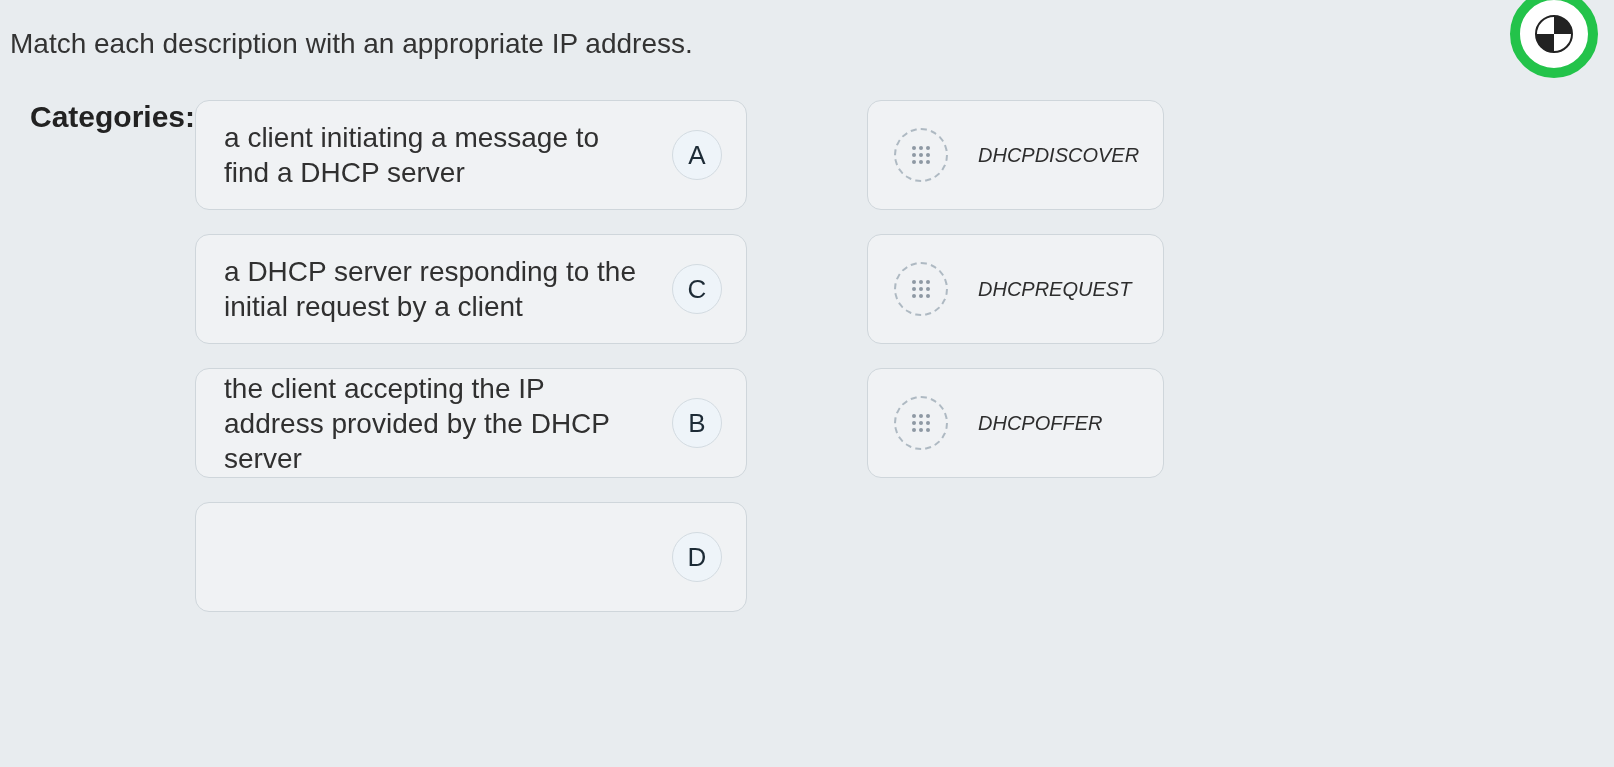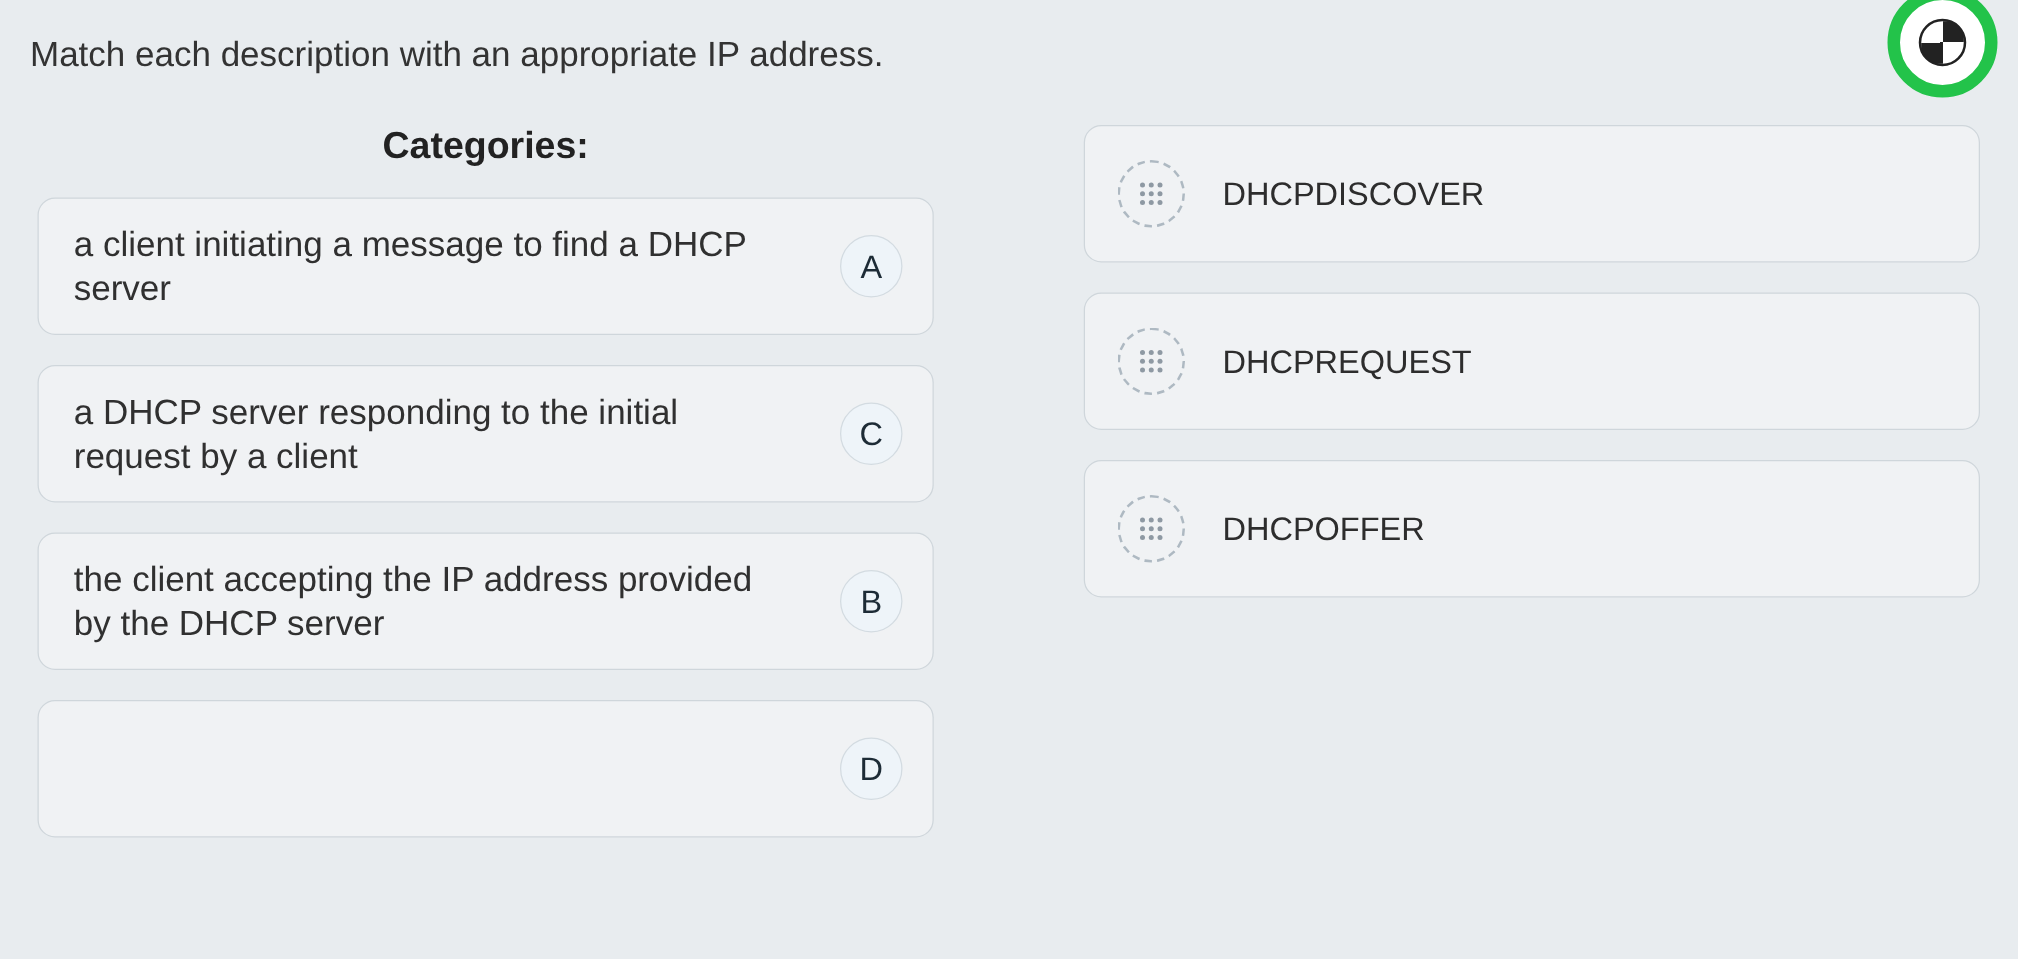--- a/index.html
+++ b/index.html
@@ -1,42 +1,42 @@
 <!DOCTYPE html>
 <html><head>
 <meta charset="utf-8">
 <style>
   html,body{margin:0;padding:0;width:1614px;height:767px;overflow:hidden;
     font-family:"Helvetica Neue",Arial,sans-serif;color:#2b2b2b;
     background:#e8ecef;}
   .page{position:relative;width:1614px;height:767px;box-sizing:border-box;
     padding:28px 10px 0 10px;}
-  .prompt{font-size:28px;color:#333;padding-left:0;padding-bottom:40px;margin-left:14px;}
+  .prompt{font-size:28px;color:#333;padding-left:0;padding-bottom:40px;}
   .badge{position:absolute;top:-10px;right:16px;width:88px;height:88px;
     border-radius:50%;border:10px solid #23c34a;background:#fff;
     box-sizing:border-box;display:flex;align-items:center;justify-content:center;}
   .badge-inner{width:34px;height:34px;border-radius:50%;
     background:conic-gradient(#222 0 25%,#fff 25% 50%,#222 50% 75%,#fff 75% 100%);
     border:2px solid #222;}
   .cols{display:flex;gap:120px;padding:0 20px;}
-  .col{flex:1;display:flex;flex-direction:column;}
+  .col{flex:1;display:flex;flex-direction:row;}
   .col-head{font-size:30px;font-weight:700;color:#222;text-align:center;
     padding-bottom:24px;}
   .rows{display:flex;flex-direction:column;gap:24px;}
   .cat-row,.opt-row{position:relative;height:110px;border:1px solid #cfd6db;
     border-radius:14px;background:rgba(255,255,255,0.35);display:flex;
     align-items:center;box-sizing:border-box;}
   .cat-row{padding-left:28px;padding-right:110px;}
   .cat-text{font-size:28px;color:#303030;line-height:1.25;}
   .slot-label{position:absolute;right:24px;top:50%;transform:translateY(-50%);
     width:48px;height:48px;border-radius:50%;background:#eef4f9;
     color:#1d2b36;font-size:26px;display:flex;align-items:center;
     justify-content:center;border:1px solid #d3dbe1;}
   .opt-row{padding-left:110px;padding-right:24px;}
-  .opt-text{font-size:26px;color:#2d2d2d;}
+  .opt-text{font-size:20px;color:#2d2d2d;font-style:italic;}
   .grip{position:absolute;left:26px;top:50%;transform:translateY(-50%);
     width:50px;height:50px;border-radius:50%;border:2px dashed #aeb9c2;
     display:flex;align-items:center;justify-content:center;cursor:grab;}
   .grip::before{content:"";width:4px;height:4px;border-radius:50%;
     background:#8e99a3;box-shadow:
        -7px -7px 0 #8e99a3,0 -7px 0 #8e99a3,7px -7px 0 #8e99a3,
        -7px 0 0 #8e99a3,7px 0 0 #8e99a3,
        -7px 7px 0 #8e99a3,0 7px 0 #8e99a3,7px 7px 0 #8e99a3;}
 </style>
 </head>

